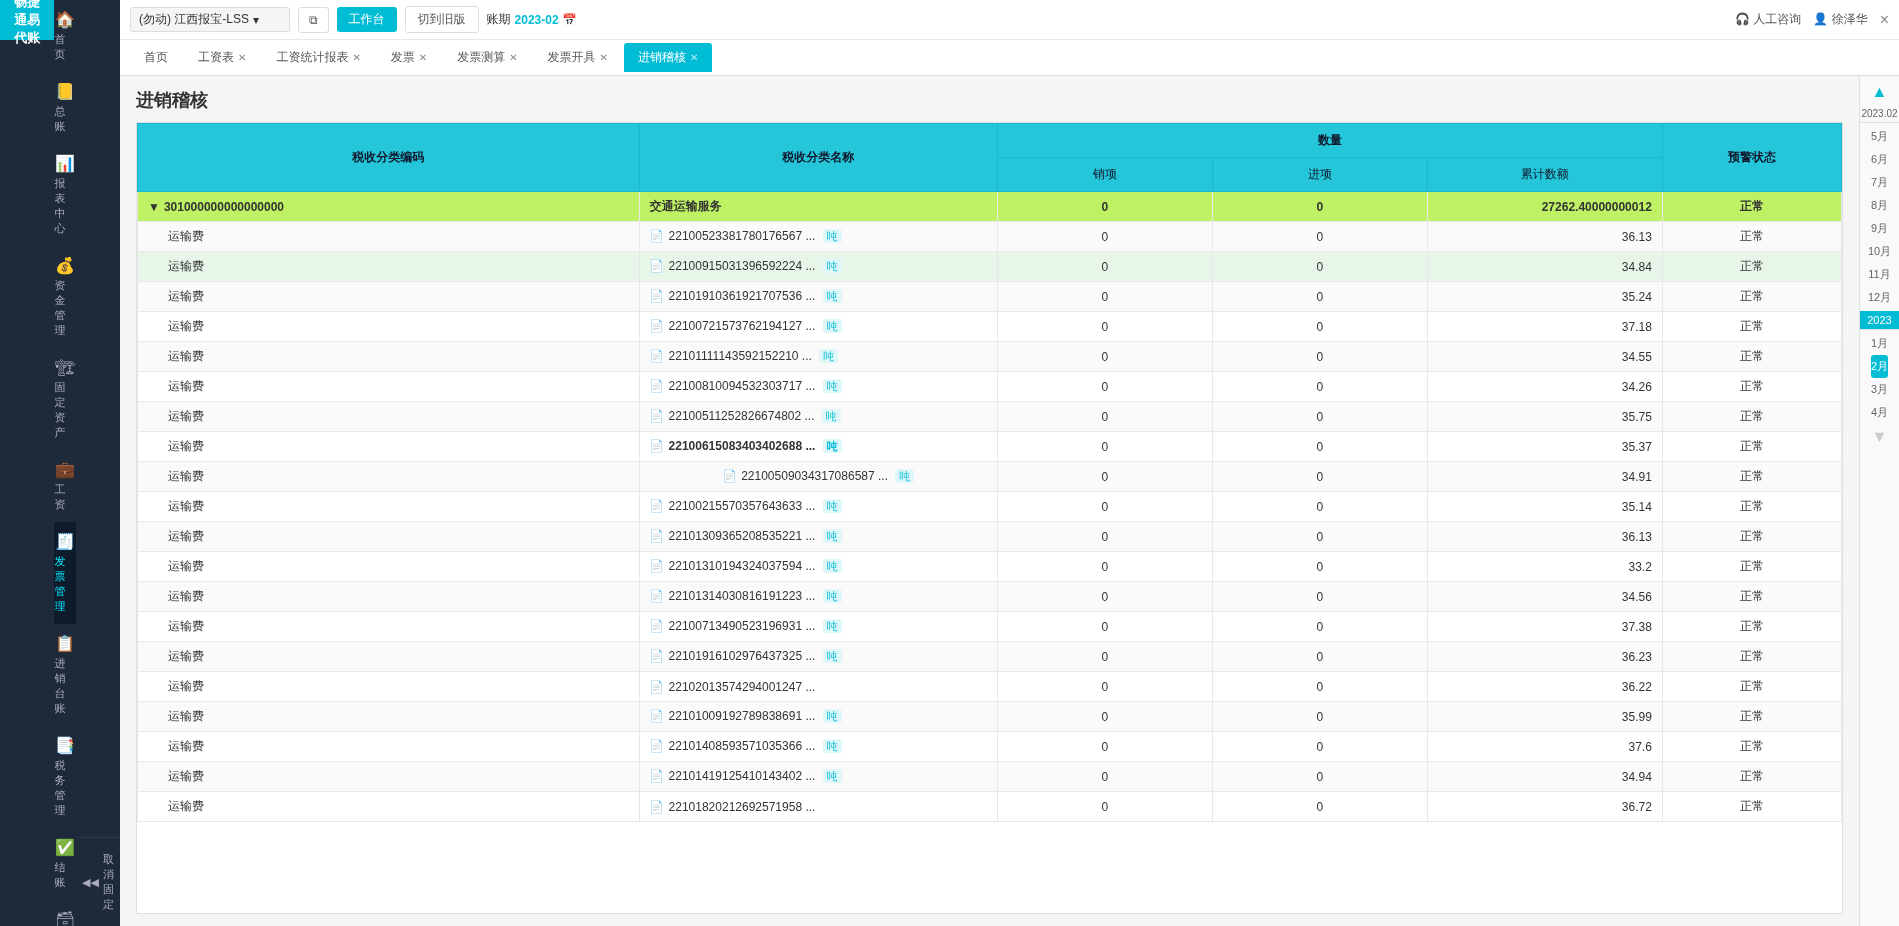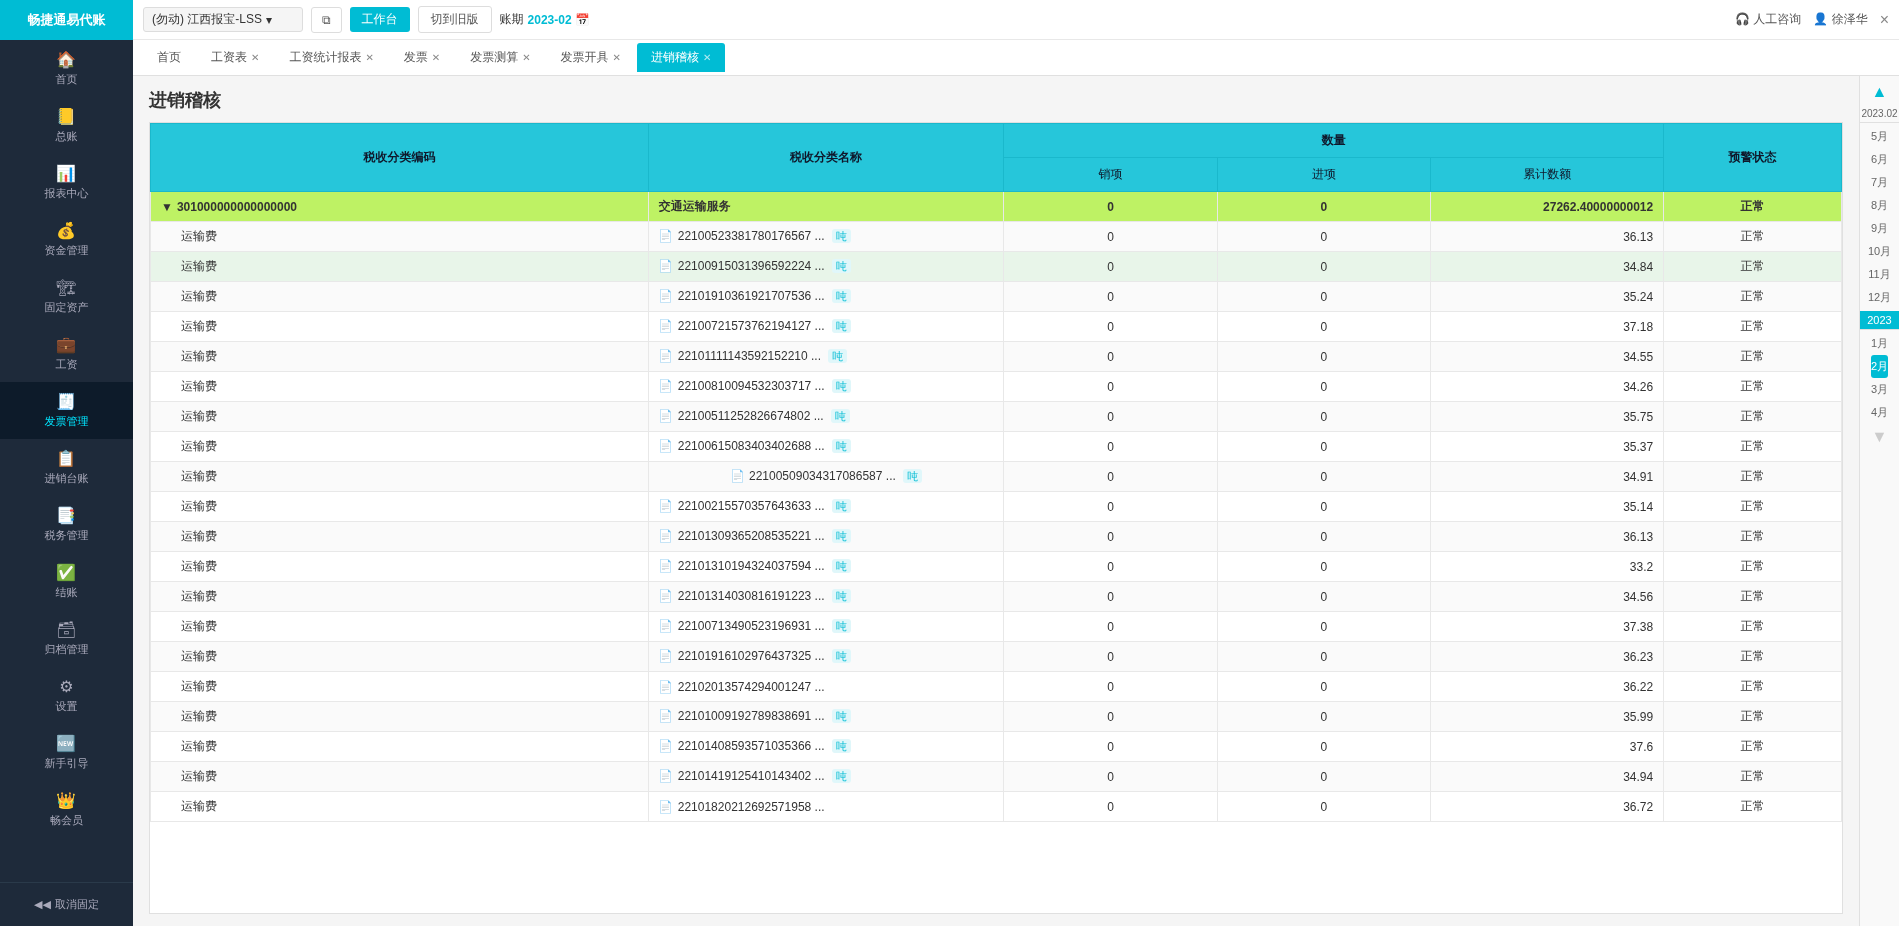--- a/index.html
+++ b/index.html
@@ -1,24 +1,24 @@
 <!DOCTYPE html>
 <html><head>
   <meta charset="utf-8">
   <style>
     * { margin: 0; padding: 0; box-sizing: border-box; }
     body { font-family: "Microsoft YaHei", "PingFang SC", sans-serif; font-size: 12px; background: #f0f2f5; display: flex; height: 926px; overflow: hidden; }
 
     
     .sidebar {
-      width: 133px;
+      width: 120px;
       background: #1e2a3a;
       color: #ccc;
       display: flex;
-      flex-direction: column;
+      flex-direction: row;
       flex-shrink: 0;
       height: 100%;
     }
     .sidebar-logo {
       background: #00bcd4;
       padding: 10px 8px;
       color: white;
       font-size: 13px;
       font-weight: bold;
       text-align: center;
@@ -542,21 +542,21 @@
         <span style="margin-right:4px;color:#aaa;">📄</span>22100511252826674802 ...
         <span style="background:#e0f7fa;color:#00bcd4;border-radius:3px;padding:1px 4px;margin-left:4px;font-size:11px;">吨</span>
       </td>
       <td class="col-qty center">0</td>
       <td class="col-qty center">0</td>
       <td class="col-qty right">35.75</td>
       <td class="col-status center">正常</td>
     </tr>
               <tr>
       <td style="padding-left:30px;">运输费</td>
-      <td style="max-width:200px;overflow:hidden;text-overflow:ellipsis;">
+      <td style="max-width:200px;overflow:hidden;text-overflow:ellipsis;font-weight:bold;">
         <span style="margin-right:4px;color:#aaa;">📄</span>22100615083403402688 ...
         <span style="background:#e0f7fa;color:#00bcd4;border-radius:3px;padding:1px 4px;margin-left:4px;font-size:11px;">吨</span>
       </td>
       <td class="col-qty center">0</td>
       <td class="col-qty center">0</td>
       <td class="col-qty right">35.37</td>
       <td class="col-status center">正常</td>
     </tr>
               <tr>
       <td style="padding-left:30px;">运输费</td>

